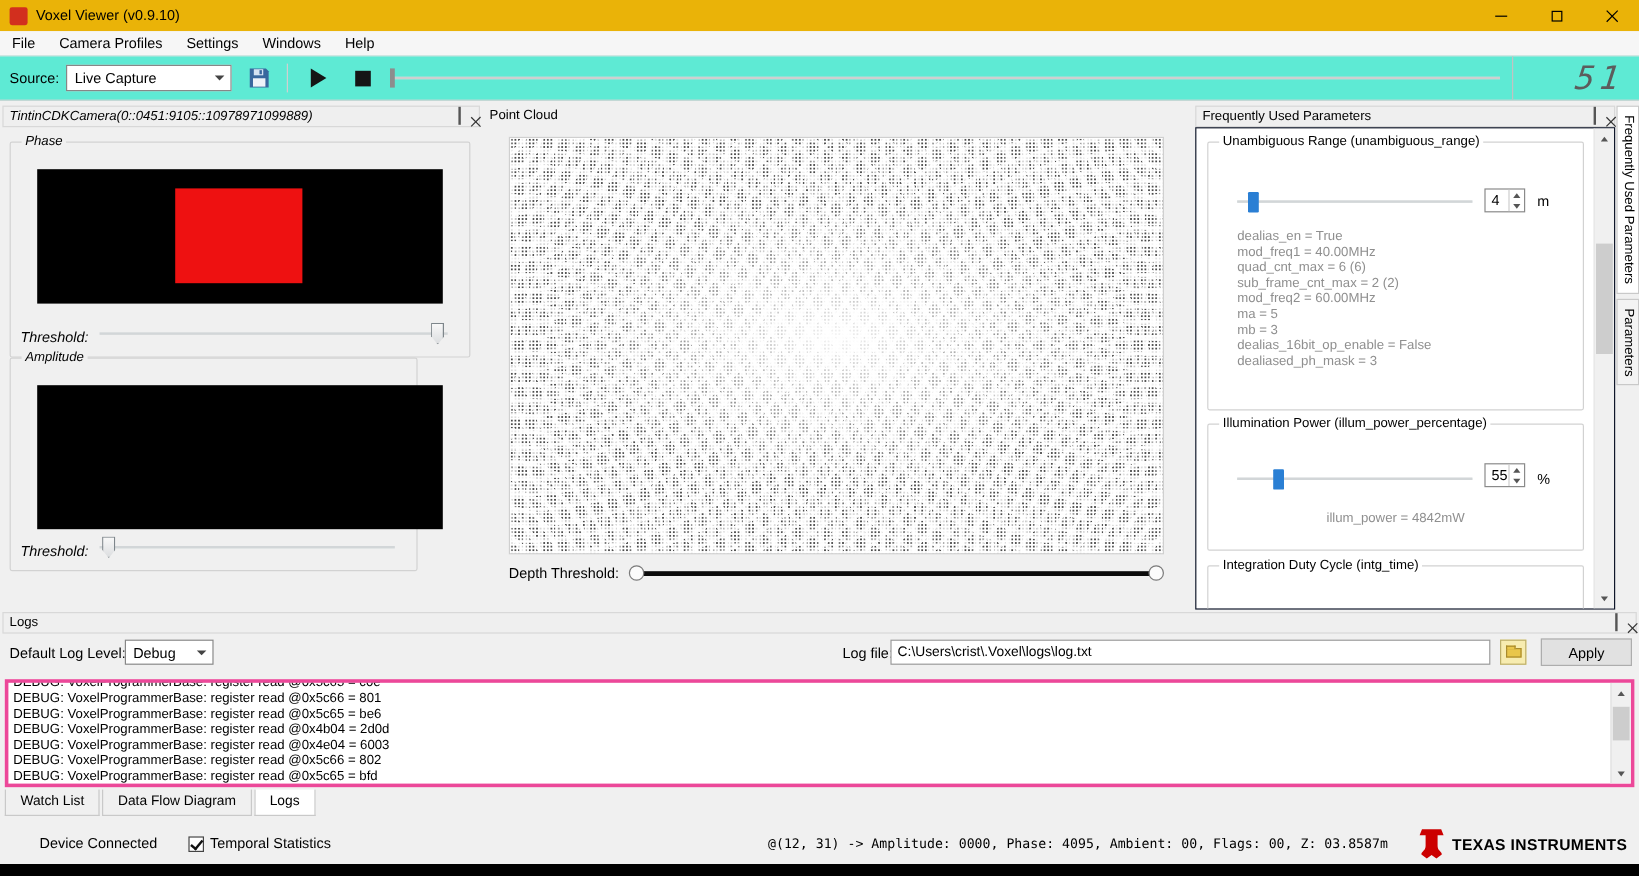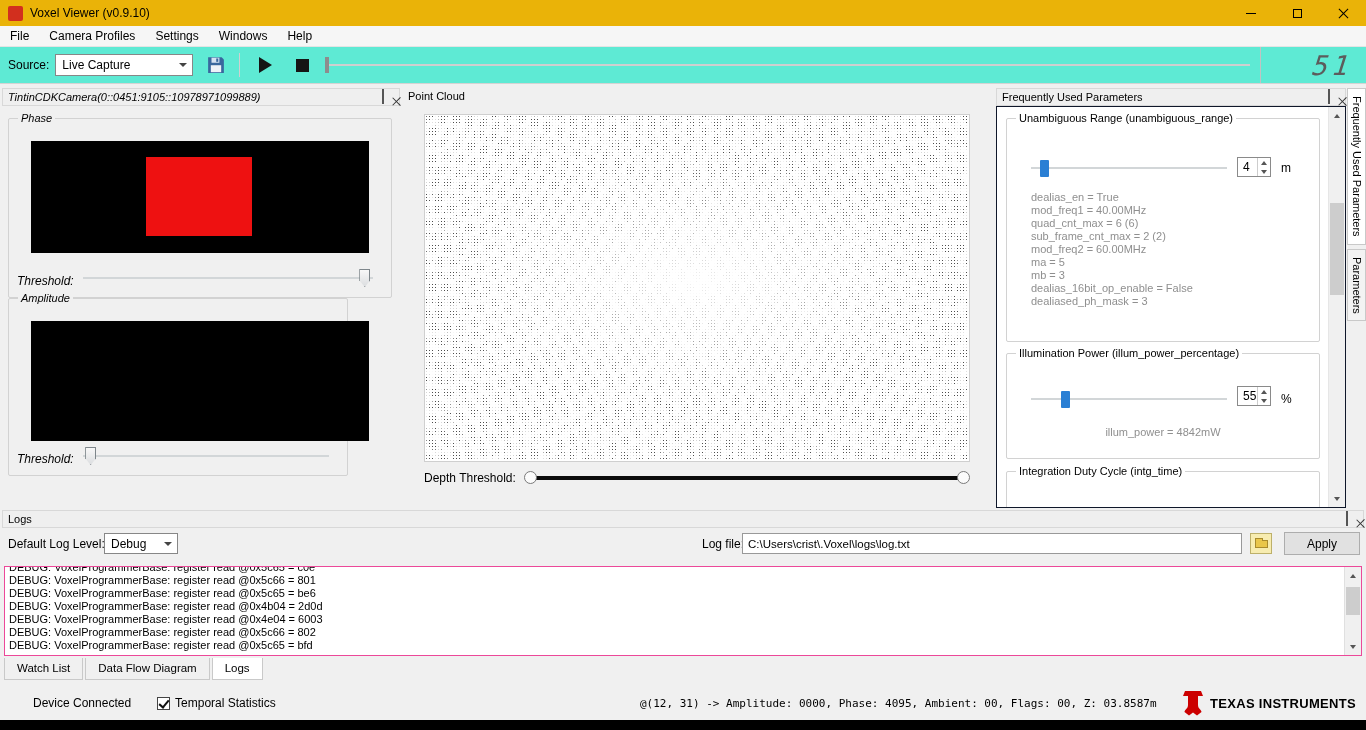--- a/index.html
+++ b/index.html
@@ -120,21 +120,21 @@
   .log-input { position:absolute; left:740px; top:23px; width:500px; height:21px; border:1px solid #999;
                background:#fff; font-size:11.5px; padding:0 5px; font-family:"Liberation Sans",sans-serif; }
   .folder-btn { position:absolute; left:1248px; top:23px; width:22px; height:21px; background:#f7ecb0;
                 border:1px solid #bdb06a; display:flex; align-items:center; justify-content:center; }
   .folder-glyph { position:relative; width:13px; height:8px; background:#e9c64a; border:1px solid #a98b2d; }
   .folder-glyph::before { content:""; position:absolute; top:-3px; left:-1px; width:6px; height:2px;
                           background:#e9c64a; border:1px solid #a98b2d; border-bottom:none; }
   .apply-btn { position:absolute; left:1282px; top:22px; width:76px; height:23px; background:#e1e1e1;
                border:1px solid #adadad; display:flex; align-items:center; justify-content:center; }
   .log-view { position:absolute; left:2px; top:56px; width:1358px; height:90px; background:#fff;
-              border:1px solid #ec4899; overflow:hidden; font-size:11px; line-height:13px; padding-left:4px; }
+              border:3px solid #ec4899; overflow:hidden; font-size:11px; line-height:13px; padding-left:4px; }
   .log-line { white-space:nowrap; }
   .log-line:first-child { margin-top:-6px; }
   .log-scroll { position:absolute; right:0; top:0; bottom:0; width:17px; background:#f0f0f0; border-left:1px solid #e0e0e0; }
   .logs-tabs { position:absolute; left:2px; top:148px; display:flex; }
   .log-tab { padding:4px 12px 5px 12px; font-size:11.5px; border:1px solid #c9c9c9; border-top:none;
              background:#f0f0f0; margin-right:2px; }
   .log-tab.active { background:#ffffff; }
 
   
   .statusbar { position:absolute; left:0; top:686px; width:100%; height:34px; background:#f0f0f0;

